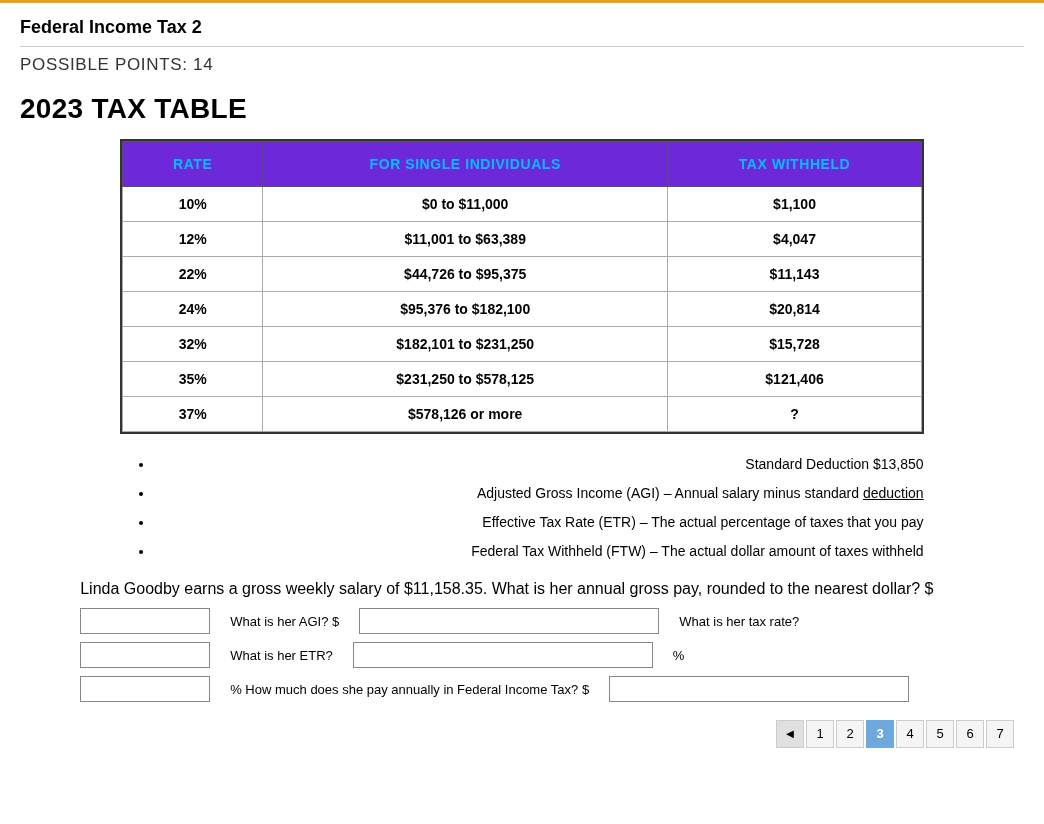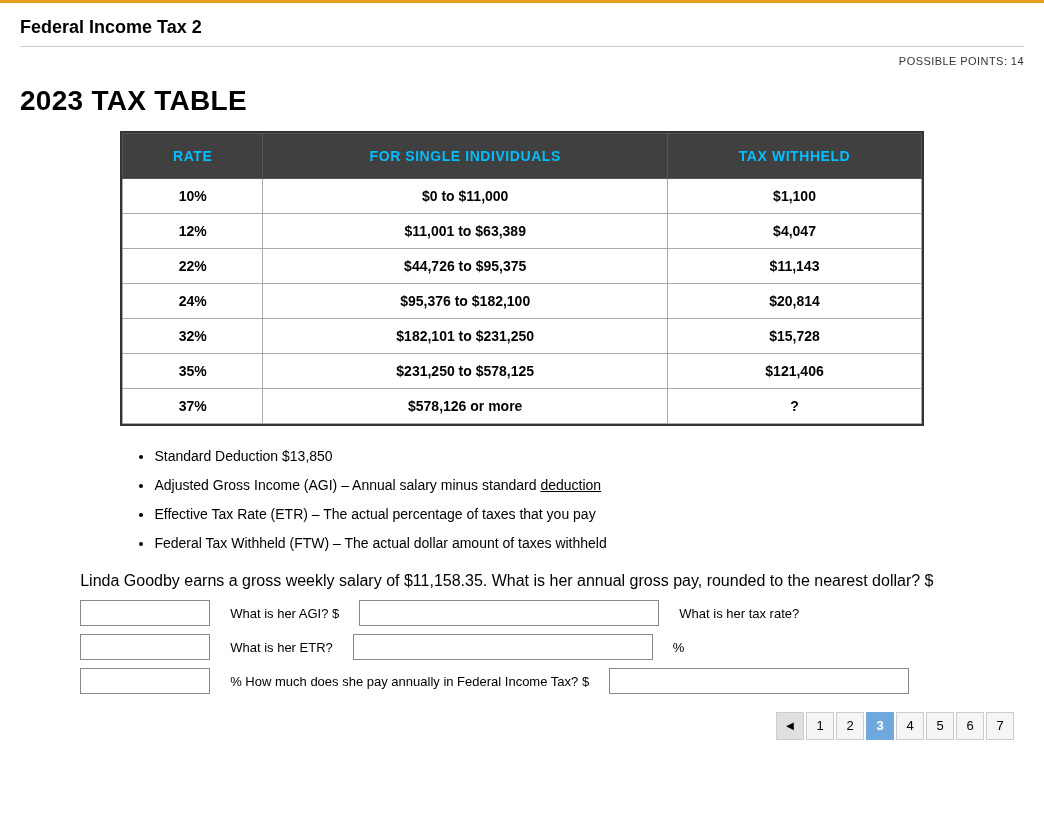--- a/index.html
+++ b/index.html
@@ -15,22 +15,21 @@
       padding: 10px 20px 20px 20px;
       border-top: 3px solid #e8a020;
     }
     .page-title {
       font-size: 18px;
       font-weight: bold;
       margin-bottom: 6px;
       padding-top: 4px;
     }
     .possible-points {
-      text-align: right;
-      font-size: 11px;
+      font-size: 17px;
       color: #333;
       margin-bottom: 10px;
       letter-spacing: 0.04em;
     }
     .tax-table-title {
       text-align: left;
       font-size: 28px;
       font-weight: bold;
       margin: 18px 0 14px 0;
       letter-spacing: 0.01em;
@@ -38,21 +37,21 @@
     .tax-table-container {
       width: 80%;
       margin: 0 auto 20px auto;
       border: 2px solid #333;
     }
     .tax-table {
       width: 100%;
       border-collapse: collapse;
     }
     .tax-table thead tr {
-      background: #404040;
+      background: #6d28d9;
       color: #00bfff;
     }
     .tax-table thead th {
       font-size: 14px;
       font-weight: bold;
       padding: 14px 10px;
       text-align: center;
       letter-spacing: 0.04em;
       border: 1px solid #555;
     }
@@ -63,20 +62,21 @@
       text-align: center;
       padding: 9px 22px;
       font-weight: bold;
       font-size: 14px;
       border: 1px solid #aaa;
     }
     .bullets-section {
       width: 80%;
       margin: 4px auto 18px auto;
       padding-left: 10px;
+      text-align: right;
     }
     .bullets-section ul {
       list-style: disc;
       padding-left: 24px;
     }
     .bullets-section ul li {
       margin-bottom: 8px;
       font-size: 14px;
       line-height: 1.5;
     }

